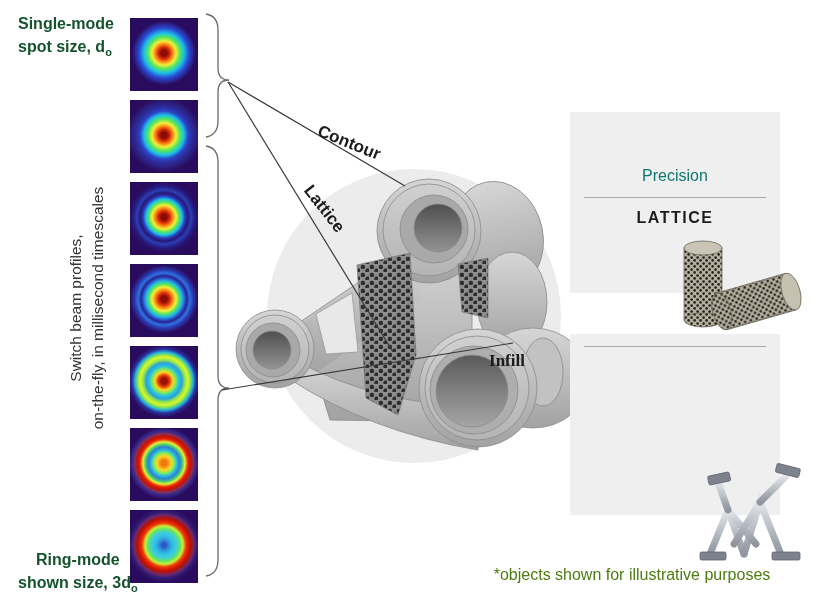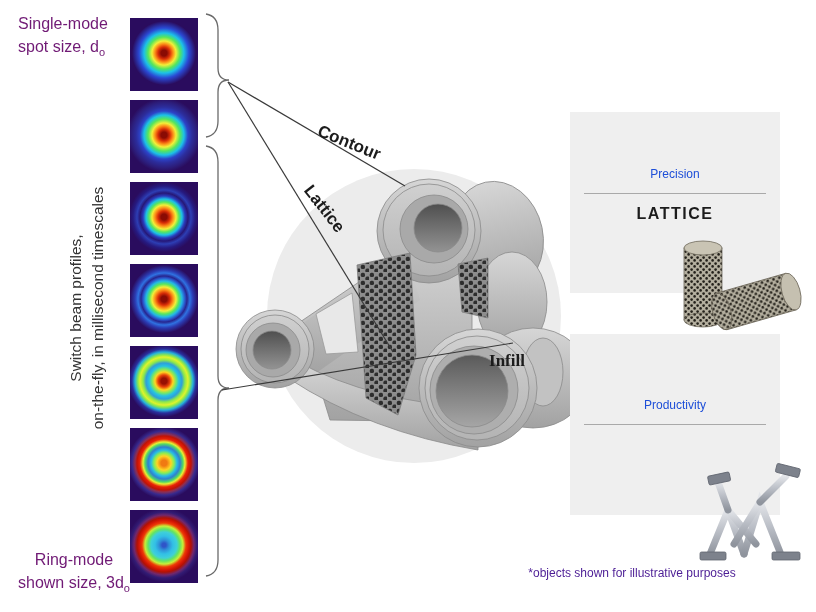--- a/index.html
+++ b/index.html
@@ -4,21 +4,21 @@
 <style>
   html,body{margin:0;padding:0;background:#ffffff;}
   #stage{
     position:relative;width:816px;height:612px;overflow:hidden;
     background:#ffffff;
     font-family:"Liberation Sans", sans-serif;
     color:#2e2e2e;
   }
   
   .corner-label{
-    position:absolute;font-size:16px;line-height:1.45;color:#701a75;
+    position:absolute;font-size:16px;line-height:1.45;color:#14532d;font-weight:bold;
   }
   #label-single{left:18px;top:12px;}
   #label-ring{left:18px;top:548px;text-align:center;}
   .corner-label sub{font-size:11px;}
   #vertical-label{
     position:absolute;left:87px;top:308px;
     transform:translate(-50%,-50%) rotate(-90deg);
     white-space:nowrap;text-align:center;
     font-size:15.5px;line-height:1.45;color:#333333;
   }
@@ -60,31 +60,31 @@
   #callout-contour{left:349px;top:143px;transform:translate(-50%,-50%) rotate(22deg);}
   #callout-lattice{left:324px;top:209px;transform:translate(-50%,-50%) rotate(52deg);}
   #callout-infill{left:507px;top:361px;transform:translate(-50%,-50%);font-family:Liberation Serif, serif;}
   
   .panel{
     position:absolute;left:570px;width:210px;height:181px;
     background:#efefef;text-align:center;
   }
   #panel-precision{top:112px;}
   #panel-productivity{top:334px;}
-  .panel .title{margin-top:55px;font-size:12px;color:#1d4ed8;}
+  .panel .title{margin-top:55px;font-size:16px;color:#0f766e;}
   #panel-productivity .title{margin-top:64px;}
   .panel .sep{height:1px;background:#a9a9a9;margin:12px 14px 11px 14px;}
   .panel .tag{font-size:16px;font-weight:bold;letter-spacing:1.5px;color:#1c1c1c;}
   .panel-img{position:absolute;}
   #lattice-img{left:678px;top:238px;width:126px;height:94px;}
   #bulk-img{left:694px;top:452px;width:112px;height:114px;}
   
   #footnote{
     position:absolute;left:452px;top:566px;width:360px;text-align:center;
-    font-size:12px;color:#4c1d95;
+    font-size:16px;color:#4d7c0f;
   }
 </style>
 </head>
 <body>
 
 <div id="stage">
 
   <div id="label-single" class="corner-label">
     <span>Single-mode</span><br>
     <span>spot size, d</span><sub>o</sub>
@@ -201,21 +201,20 @@
       <ellipse cx="25" cy="82" rx="19" ry="7" fill="url(#pore)"></ellipse>
       <g transform="rotate(-16 80 62)">
         <rect x="42" y="44" width="72" height="38" fill="url(#pore)"></rect>
         <ellipse cx="114" cy="63" rx="9" ry="19" fill="#c5c0b0"></ellipse>
         <ellipse cx="42" cy="63" rx="9" ry="19" fill="url(#pore)"></ellipse>
       </g>
     </g>
   </svg>
 
   <div id="panel-productivity" class="panel">
-    <div class="title">Productivity</div>
     <div class="sep"></div>
   </div>
 
   <svg id="bulk-img" class="panel-img" viewBox="0 0 112 114" xmlns="http://www.w3.org/2000/svg" aria-label="topology-optimized-metal-bracket">
     <defs>
       <linearGradient id="silver" x1="0" y1="0" x2="0" y2="1">
         <stop offset="0" stop-color="#e4e6ea"></stop>
           <stop offset="0.5" stop-color="#b9bdc5"></stop>
           <stop offset="1" stop-color="#8f949d"></stop>
       </linearGradient>

